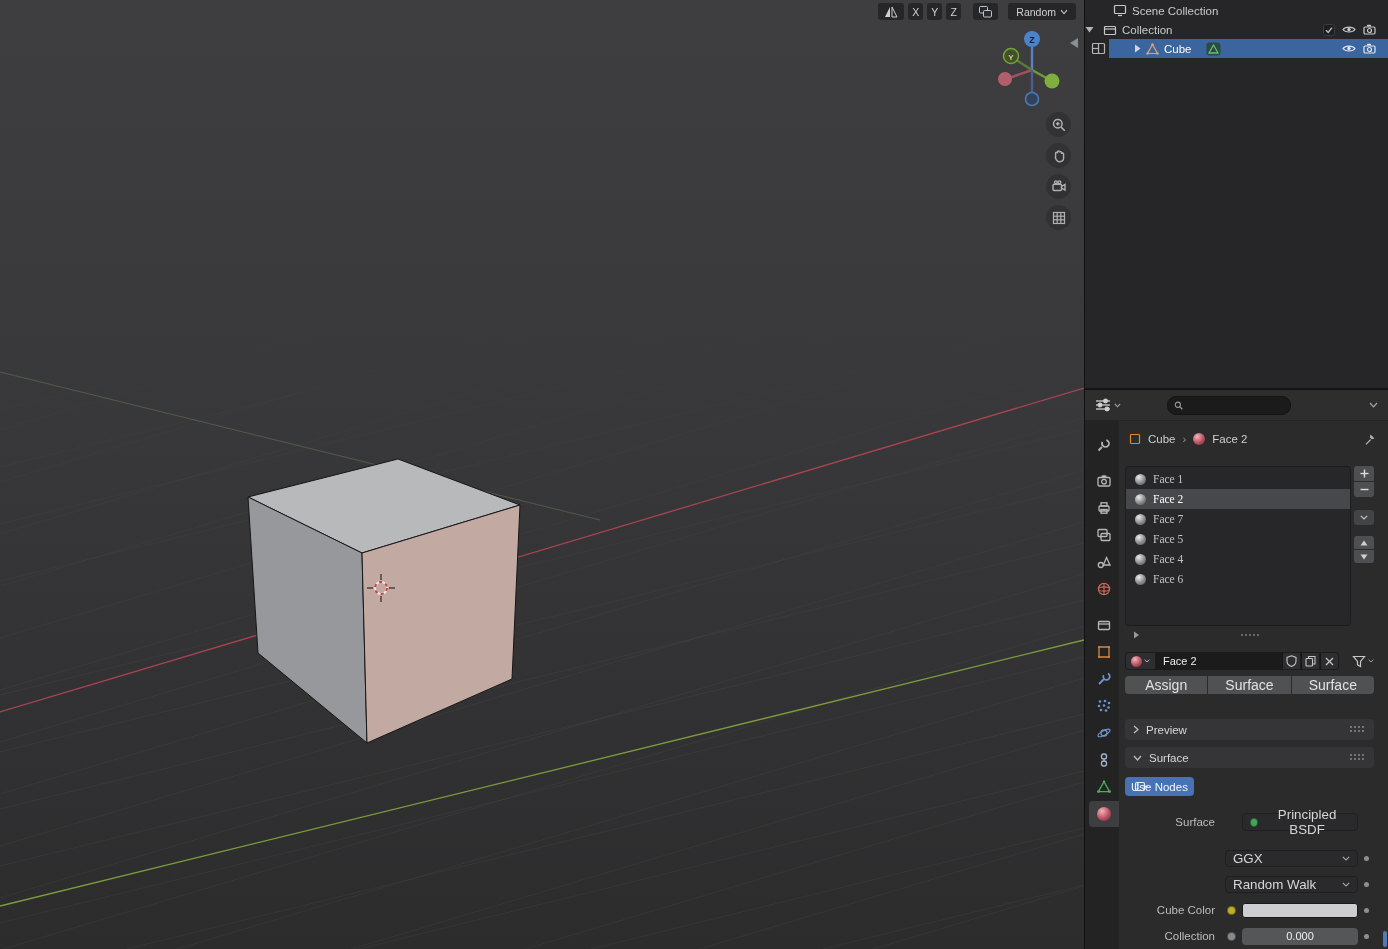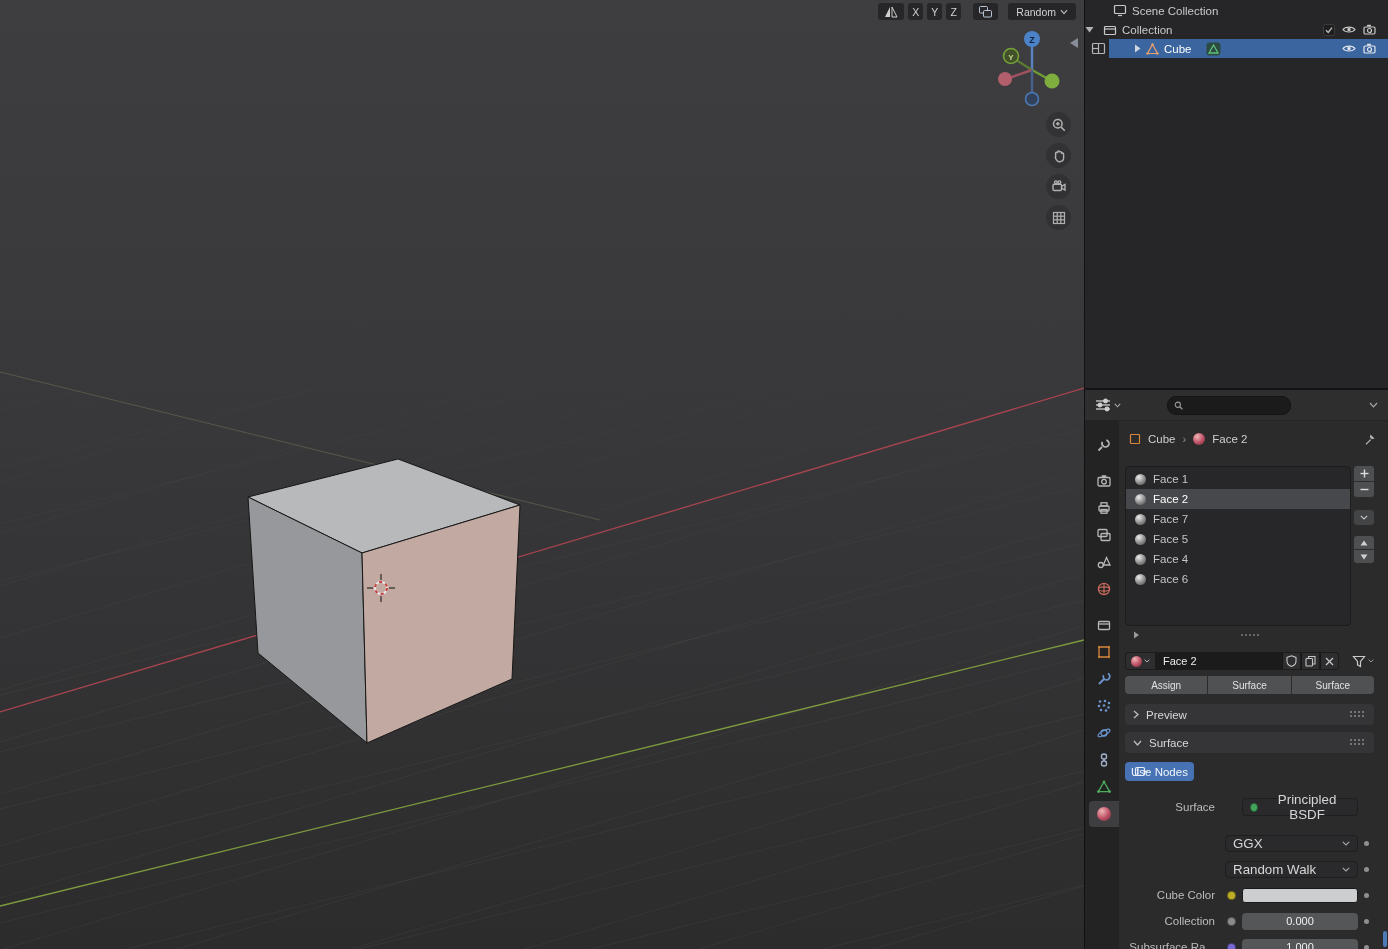--- a/index.html
+++ b/index.html
@@ -56,21 +56,21 @@
 
   .props-main{flex:1;overflow:hidden;position:relative;background:#2b2b2c;min-width:0;}
   .crumb{height:20px;margin-top:8px;display:flex;align-items:center;gap:7px;padding:0 14px 0 10px;
          font-size:11.5px;color:#cfcfcf;position:relative;}
   .crumb .sep{color:#8f8f8f;}
   .pin{position:absolute;right:12px;background:none;border:none;padding:0;}
 
   .slot-area{display:flex;margin:17px 14px 0 6px;height:160px;}
   .slot-list{flex:1;background:#27272a;border:1px solid #1c1c1c;border-radius:4px;overflow:hidden;
              padding-top:2px;box-sizing:border-box;}
-  .slot{height:20px;display:flex;align-items:center;gap:7px;padding:0 9px;font-size:11.5px;color:#c4c4c4;}
+  .slot{height:20px;display:flex;align-items:center;gap:7px;padding:0 9px;font-size:11.5px;color:#c4c4c4;font-family:Liberation Serif, serif;}
   .slot.sel{background:#46484b;color:#fff;}
   .slot-ops{width:20px;flex:none;margin-left:3px;display:flex;flex-direction:column;}
   .opbtn{height:15px;background:#4e4f51;border:none;border-radius:3px;display:flex;
          align-items:center;justify-content:center;padding:0;}
   .opbtn.plus{border-radius:3px 3px 0 0;margin-bottom:1px;}
   .opbtn.minus{border-radius:0 0 3px 3px;}
   .opbtn.menu{margin-top:13px;background:#434446;}
   .opbtn.up{margin-top:11px;border-radius:3px 3px 0 0;margin-bottom:1px;height:13px;}
   .opbtn.down{border-radius:0 0 3px 3px;height:13px;}
 
@@ -83,27 +83,27 @@
   .browse{width:30px;flex:none;background:#2e2e30;border:1px solid #1c1c1c;border-right:none;
           border-radius:4px 0 0 4px;display:flex;align-items:center;justify-content:center;gap:2px;padding:0;}
   .namef{flex:1;background:#1b1b1c;border:1px solid #1c1c1c;display:flex;align-items:center;
          padding:0 7px;color:#ececec;font-size:11px;min-width:0;}
   .mini{width:19px;flex:none;background:#2e2e30;border:1px solid #1c1c1c;border-left:1px solid #161616;
         display:flex;align-items:center;justify-content:center;padding:0;}
   .mini.last{border-radius:0 4px 4px 0;}
   .filterbtn{margin-left:13px;background:none;border:none;display:flex;align-items:center;gap:2px;padding:0;}
 
   .asd{display:flex;gap:1px;margin:6px 14px 0 6px;}
-  .asd button{flex:1;height:18px;background:#4f5153;border:none;color:#e2e2e2;font-size:10px;}
+  .asd button{flex:1;height:18px;background:#4f5153;border:none;color:#e2e2e2;font-size:14px;}
   .asd button:first-child{border-radius:4px 0 0 4px;}
   .asd button:last-child{border-radius:0 4px 4px 0;}
 
   .phead{height:21px;background:#353537;border-radius:4px;display:flex;align-items:center;gap:7px;
          padding:0 8px;margin:7px 14px 0 6px;color:#d8d8d8;font-size:11.5px;position:relative;}
-  .phead.first{margin-top:10px;}
+  .phead.first{margin-top:25px;}
   .grip{margin-left:auto;width:16px;height:7px;position:relative;}
   .grip::before{content:"";position:absolute;width:2px;height:2px;border-radius:50%;background:#8a8a8a;
      box-shadow:4px 0 0 #8a8a8a,8px 0 0 #8a8a8a,12px 0 0 #8a8a8a,
                 0 4px 0 #8a8a8a,4px 4px 0 #8a8a8a,8px 4px 0 #8a8a8a,12px 4px 0 #8a8a8a;}
 
   .use-nodes{margin:9px 14px 0 6px;height:19px;background:#4772b3;border:none;border-radius:4px;
              display:flex;align-items:center;justify-content:center;color:#f2f6fc;font-size:11.5px;position:relative;}
   .use-nodes .nico{position:absolute;left:9px;top:3px;}
 
   .prow{display:flex;align-items:center;height:18px;margin:8px 14px 0 6px;font-size:11.5px;}

